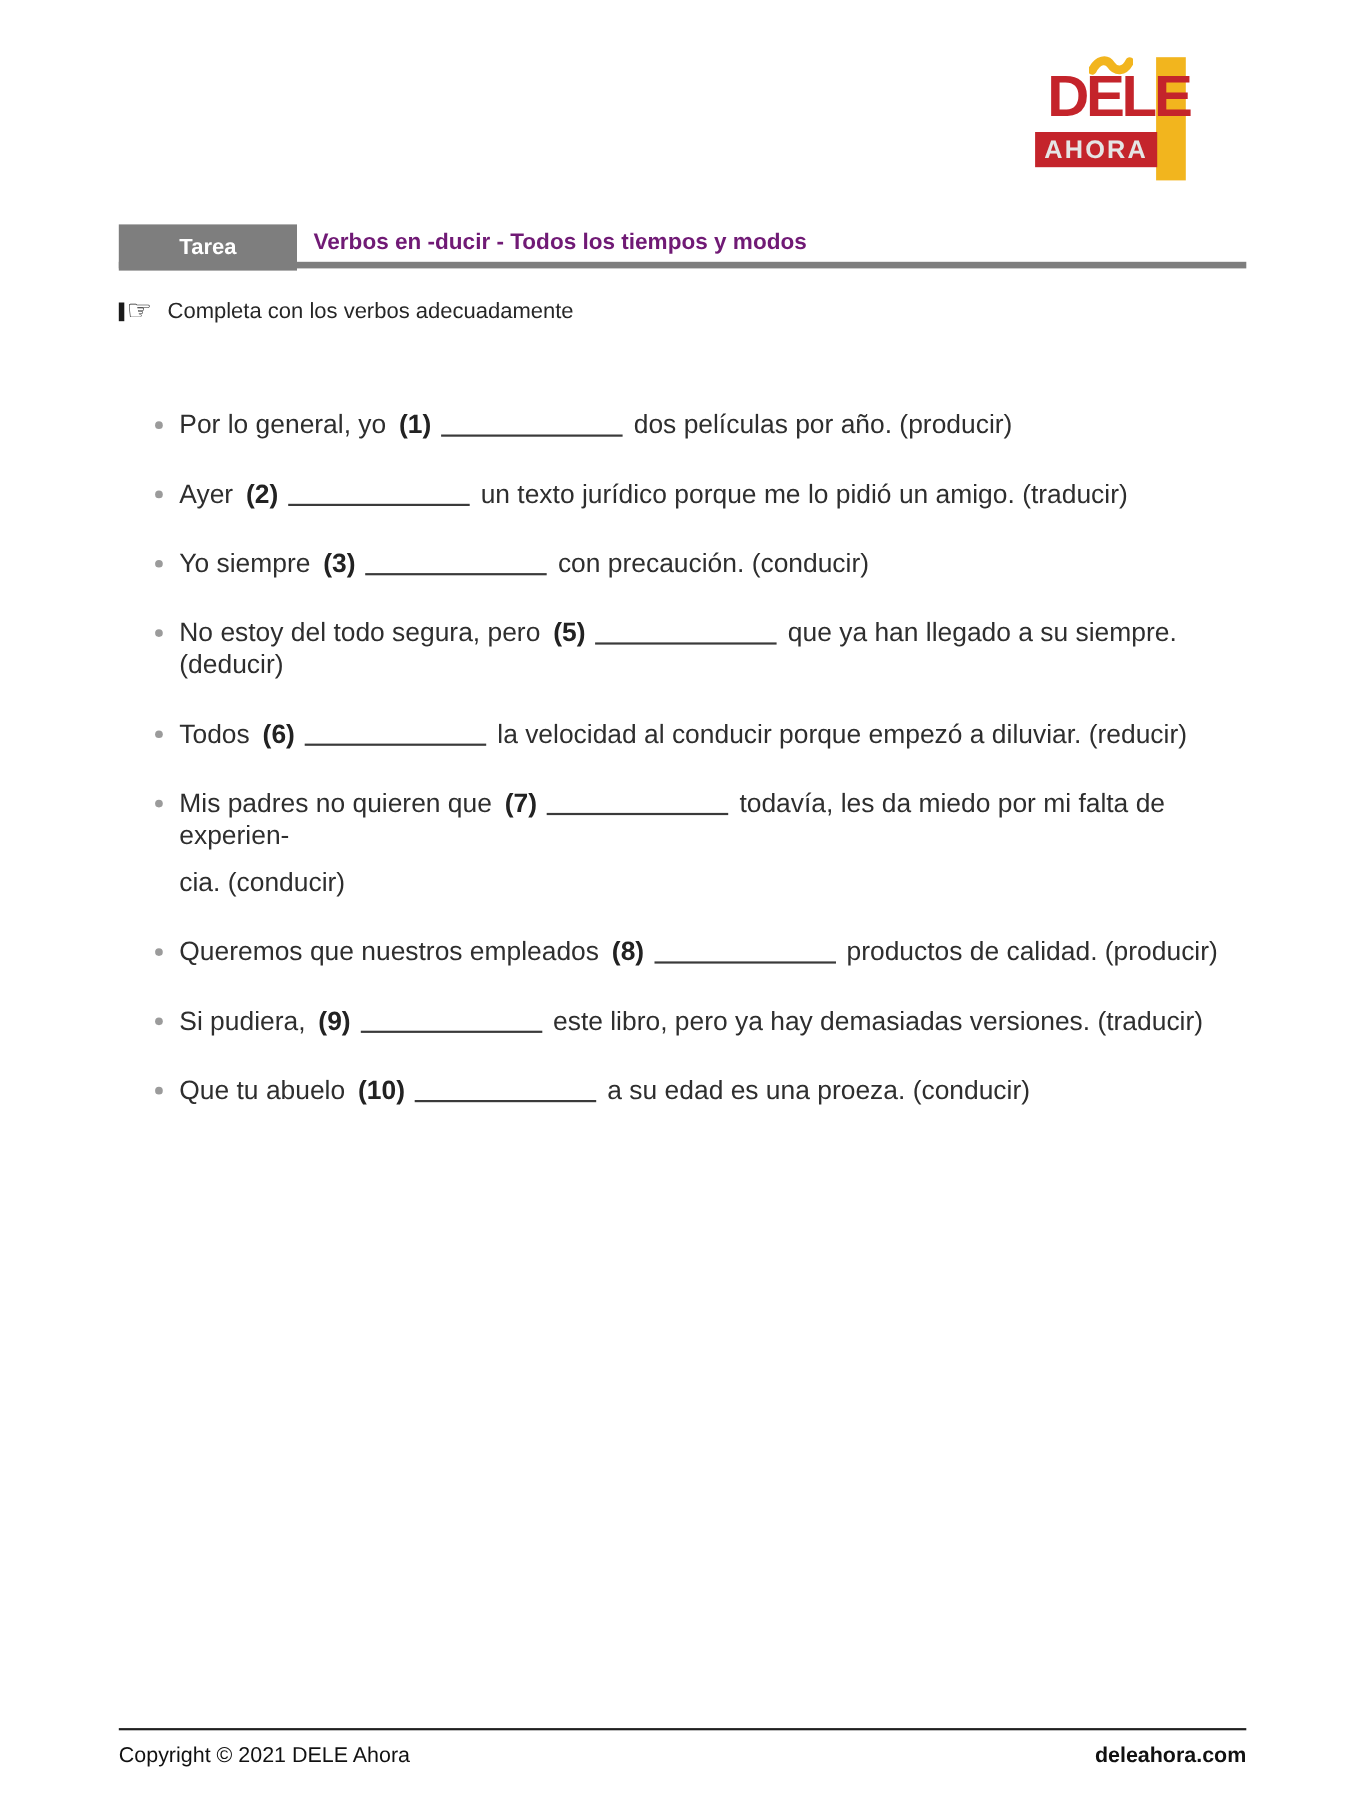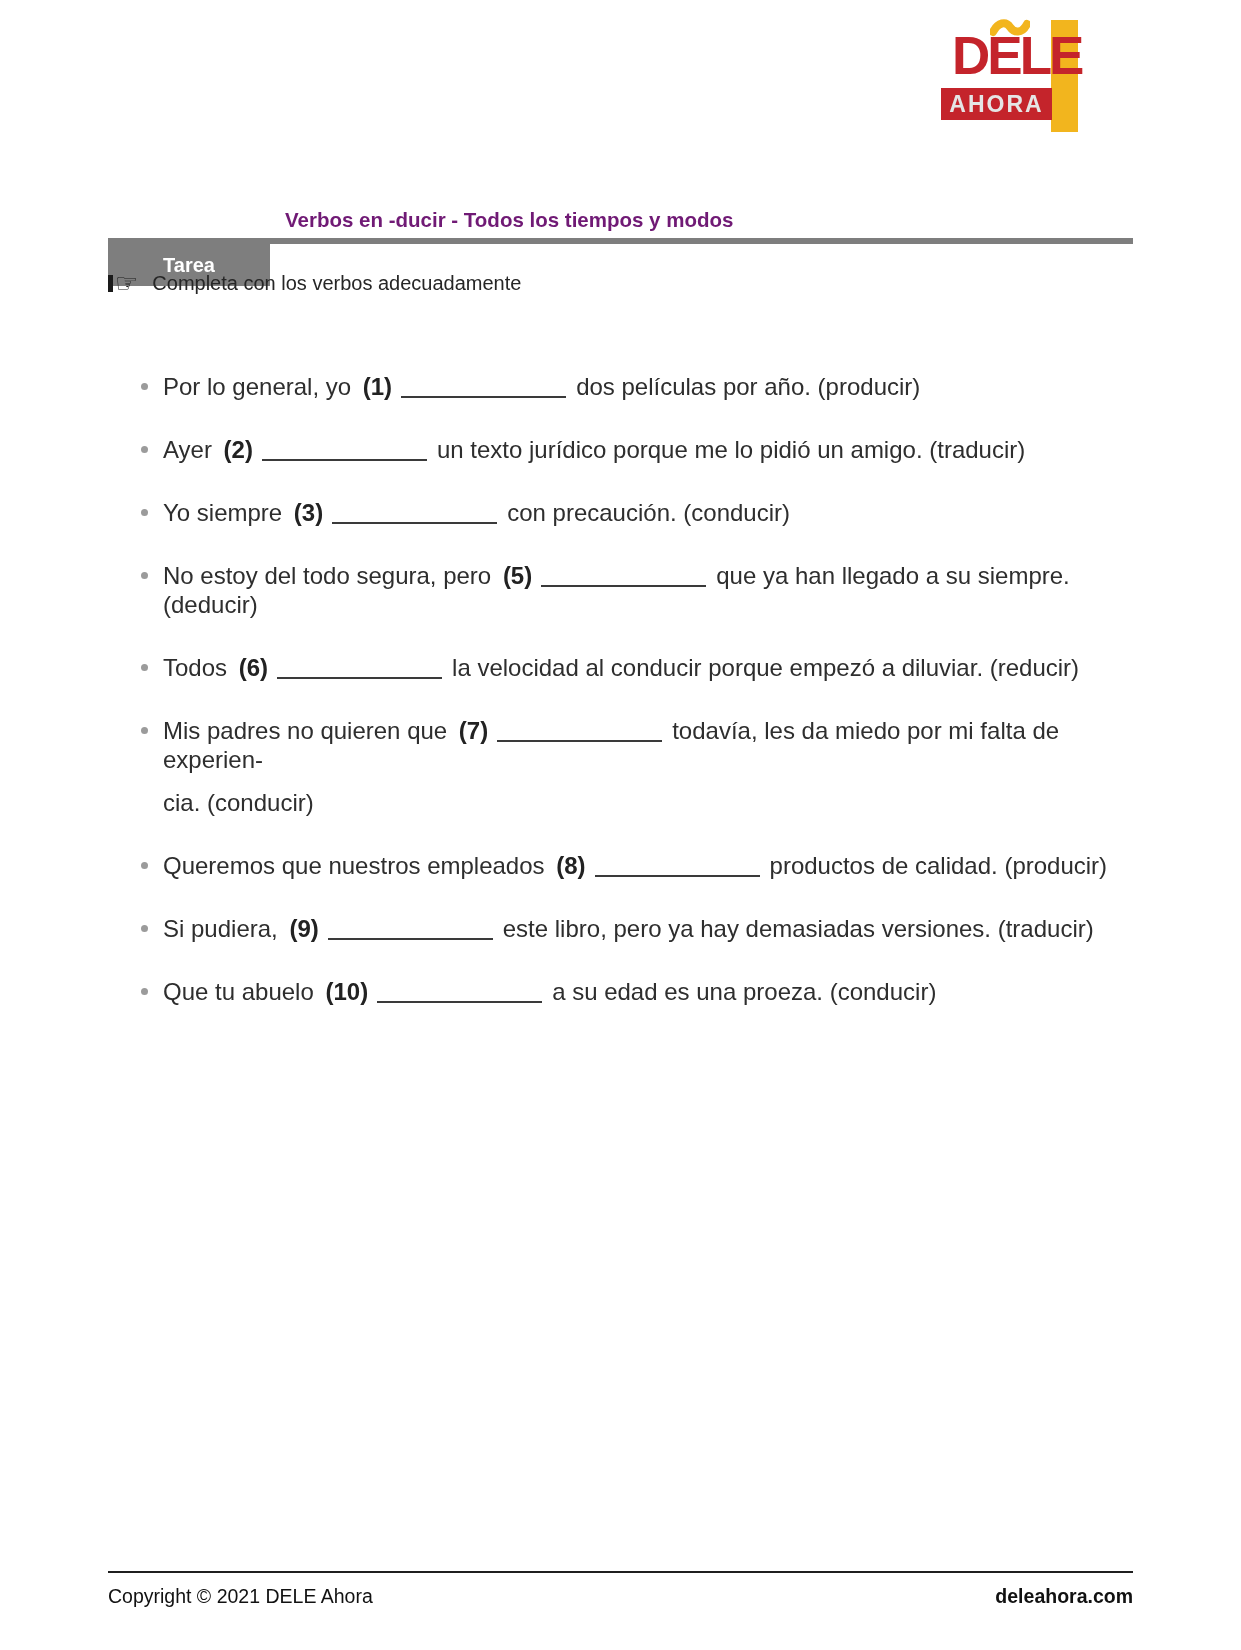--- a/index.html
+++ b/index.html
@@ -3,37 +3,37 @@
 <meta charset="utf-8">
 <style>
   html,body { margin:0; padding:0; background:#ffffff; }
   body { font-family: "Liberation Sans", "DejaVu Sans", sans-serif; }
   .page {
     position:relative; width:1241px; height:1650px; background:#fff;
     overflow:hidden; margin:0 auto;
   }
 
   
-  .logo { position:absolute; left:941px; top:20px; width:140px; height:114px; }
+  .logo { position:absolute; left:941px; top:52px; width:140px; height:114px; }
   .logo-bar { position:absolute; left:110px; top:0; width:27px; height:112px;
               background:var(--yellow,#F2B51E); }
   .logo-word { position:absolute; left:11px; top:9px; font-size:53px; font-weight:bold;
                color:var(--red,#C4242B); letter-spacing:-3px; line-height:1; z-index:2; }
   .logo-tilde { position:absolute; left:49px; top:-1px; z-index:3; }
   .logo-band { position:absolute; left:0; top:68px; width:111px; height:32px;
                background:var(--red,#C4242B); display:flex; align-items:center;
                justify-content:center; z-index:1; }
   .logo-band span { color:#e5e5e5; font-weight:bold; font-size:23px; letter-spacing:2px; }
 
   
   .rule { position:absolute; left:108px; top:238px; width:1025px; height:6px;
           background:var(--gray,#7E7E7E); }
   .tab { position:absolute; left:108px; top:204px; width:162px; height:42px;
          background:var(--gray,#7E7E7E); color:#fff; font-weight:bold; font-size:20px;
-         display:flex; align-items:center; justify-content:center;margin-top:40px; }
+         display:flex; align-items:center; justify-content:center; }
   .task-title { position:absolute; left:285px; top:204px; height:32px; line-height:32px;
                 color:#701a75; font-weight:bold; font-size:20.5px; white-space:nowrap; }
 
   
   .instruction { position:absolute; left:108px; top:270px; display:flex;
                  align-items:center; color:#262626; font-size:20px; }
   .hand { display:inline-flex; align-items:center; margin-right:14px; }
   .hand .cuff { display:inline-block; width:5px; height:17px; background:#1a1a1a;
                 margin-right:2px; }
   .hand .glyph { font-size:26px; line-height:1; color:#1a1a1a;

